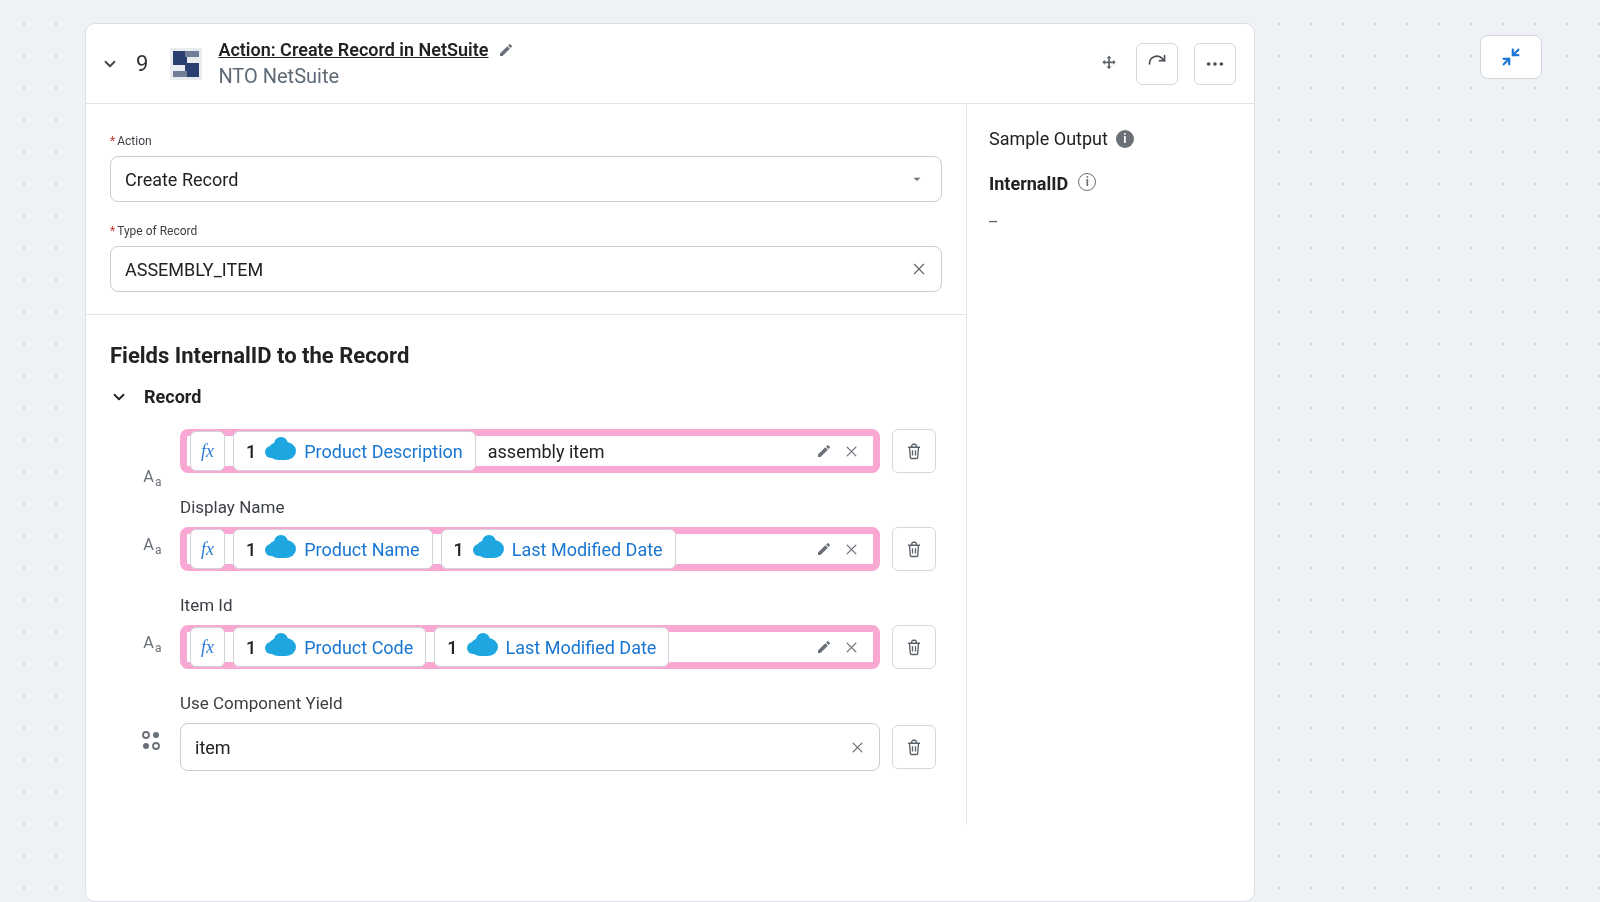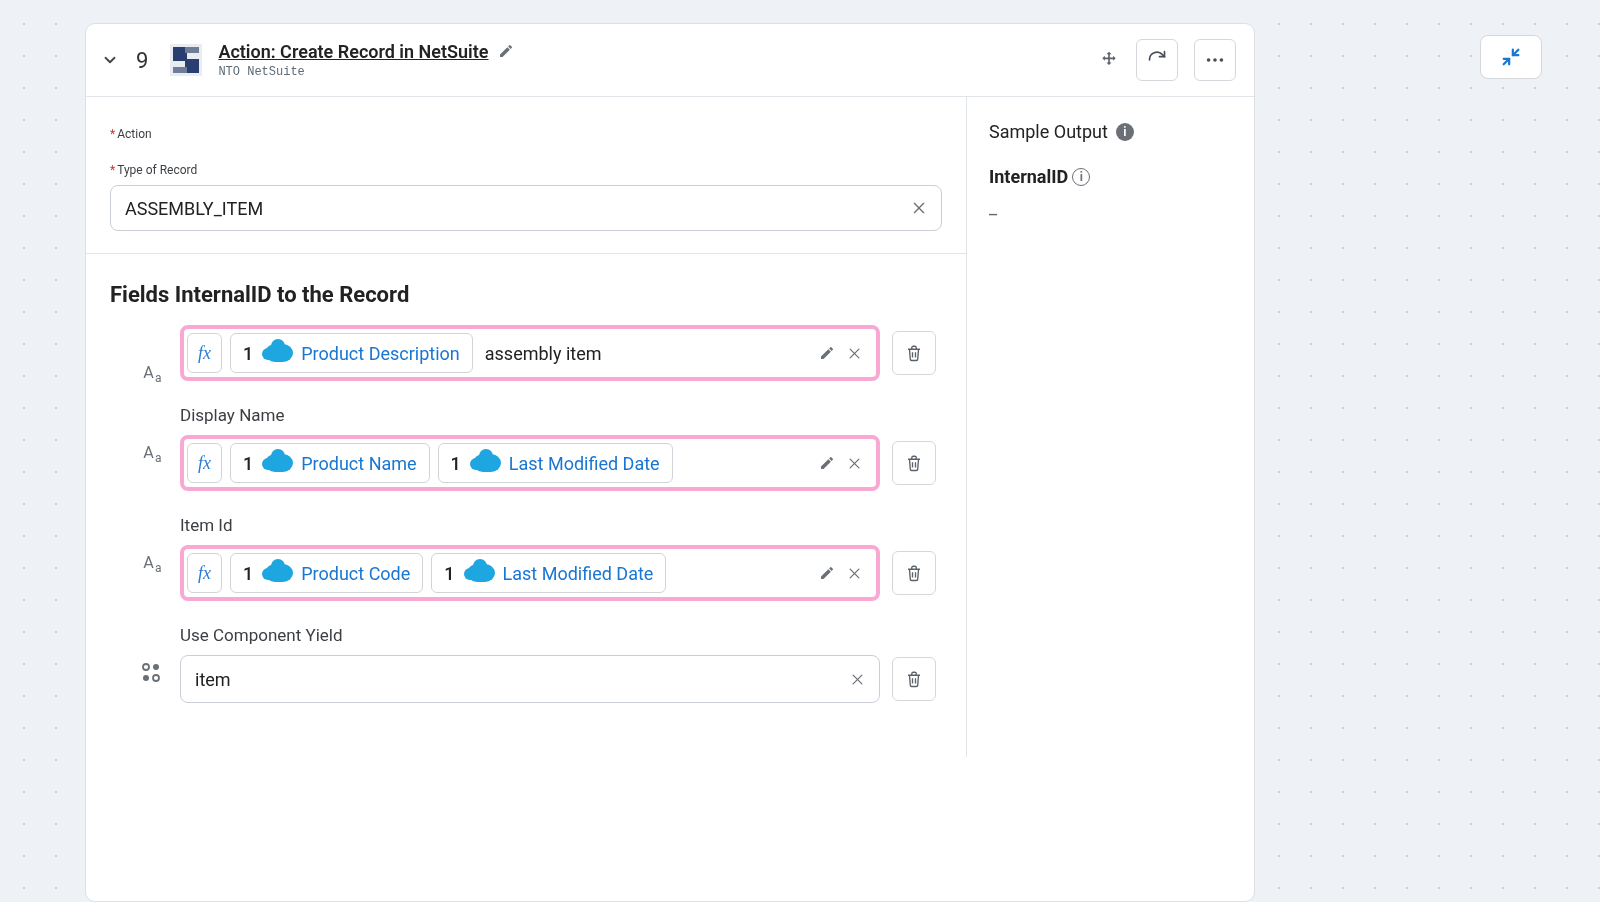--- a/index.html
+++ b/index.html
@@ -37,21 +37,21 @@
       gap: 10px;
     }
     .chevron { width: 24px; height: 24px; display:flex; align-items:center; justify-content:center; color:#444; }
     .step-num { font-size: 22px; color:#333; margin-left: 4px; margin-right: 6px; }
     .step-icon {
       width: 44px; height: 44px;
       display:flex; align-items:center; justify-content:center;
     }
     .step-titles { display:flex; flex-direction:column; line-height:1.3; }
     .step-title { font-size: 18px; font-weight: 600; color:#222; display:flex; align-items:center; gap:10px;text-decoration:underline; }
-    .step-sub { font-size: 12px; color:#5e6a75; margin-top:2px;font-family:Liberation Mono, monospace; }
+    .step-sub { font-size: 20px; color:#5e6a75; margin-top:2px; }
     .pencil-sm { color:#5e6a75; }
 
     .header-spacer { flex:1; }
     .header-actions { display:flex; align-items:center; gap:16px; }
     .icon-btn {
       width: 42px; height: 42px;
       border:1px solid #d4d8dc;
       border-radius: 6px;
       background:#fff;
       display:flex; align-items:center; justify-content:center;
@@ -97,23 +97,23 @@
     .type-badge {
       position:absolute; left: 30px; top: 34px;
       width: 28px; height: 28px;
       display:flex; align-items:center; justify-content:center;
       color:#5e6a75;
     }
 
     .expr-box {
       flex: 1;
       max-width: 700px;
-      border: 4px solid #f9a8d4;
+      border: 7px solid #f9a8d4;
       border-radius: 8px;
-      height: 56px;
+      height: 44px;
       display:flex; align-items:center;
       padding: 3px 8px 3px 3px;
       gap: 8px;
       background:#fff;
       position:relative;
     }
     .fx-chip {
       height: 40px;
       border: 1px solid #d0d4d8;
       border-radius: 6px;
@@ -194,21 +194,21 @@
       background:#6b7076; color:#fff;
       display:inline-flex; align-items:center; justify-content:center;
       font-size:12px; font-weight:bold;
     }
     .info-circle {
       width:18px; height:18px; border-radius:50%;
       border: 1.6px solid #6b7076; color:#6b7076;
       display:inline-flex; align-items:center; justify-content:center;
       font-size:12px; font-weight:bold;
     }
-    .side-field-label { font-size: 18px; font-weight:700; color:#222; display:flex; align-items:center; gap:4px; }
+    .side-field-label { font-size: 18px; font-weight:700; color:#222; display:flex; align-items:flex-start; gap:10px; }
     .side-field-val { font-size: 18px; color:#5e6a75; margin-top: 10px; }
 
     
     .collapse-fab {
       position:absolute;
       right: 58px;
       top: 35px;
       width: 62px; height: 44px;
       background:#fff;
       border:1px solid #d4d8dc;
@@ -277,39 +277,55 @@
             </svg>
         </div>
       </div>
     </div>
 
     <div class="card-body">
       <div class="main-col">
 
         <div class="field-block">
           <div class="field-label"><span class="req-star">*</span><span>Action</span></div>
+          <div class="select-box">
+            <span>Create Record</span>
+            <span class="select-caret">
+              <svg width="16" height="16" viewBox="0 0 24 24" fill="#6b7076">
+                  <path d="M7 10l5 5 5-5z"></path>
+                </svg>
+            </span>
+          </div>
         </div>
 
         <div class="field-block">
           <div class="field-label"><span class="req-star">*</span><span>Type of Record</span></div>
           <div class="input-box">
             <span>ASSEMBLY_ITEM</span>
             <span class="input-clear">
               <svg width="16" height="16" viewBox="0 0 24 24" fill="none" stroke="#6b7076" stroke-width="2" stroke-linecap="round">
                   <line x1="5" y1="5" x2="19" y2="19"></line>
                   <line x1="19" y1="5" x2="5" y2="19"></line>
                 </svg>
             </span>
           </div>
         </div>
 
         <hr class="section-hr">
 
         <div class="section-title">Fields InternalID to the Record</div>
 
+        <div class="record-toggle">
+          <span>
+            <svg width="18" height="18" viewBox="0 0 24 24" fill="none" stroke="#222" stroke-width="2.4" stroke-linecap="round" stroke-linejoin="round">
+                <polyline points="6 9 12 15 18 9"></polyline>
+              </svg>
+          </span>
+          <span class="record-label">Record</span>
+        </div>
 
         <div class="field-row">
           <div class="type-badge">
             <svg width="26" height="26" viewBox="0 0 24 24" fill="#6a7078">
                 <text x="2" y="17" font-size="15" font-family="serif">A</text>
                 <text x="13" y="20" font-size="11" font-family="serif">a</text>
               </svg>
           </div>
           <div class="field-row-inner">
             <div class="expr-box">

